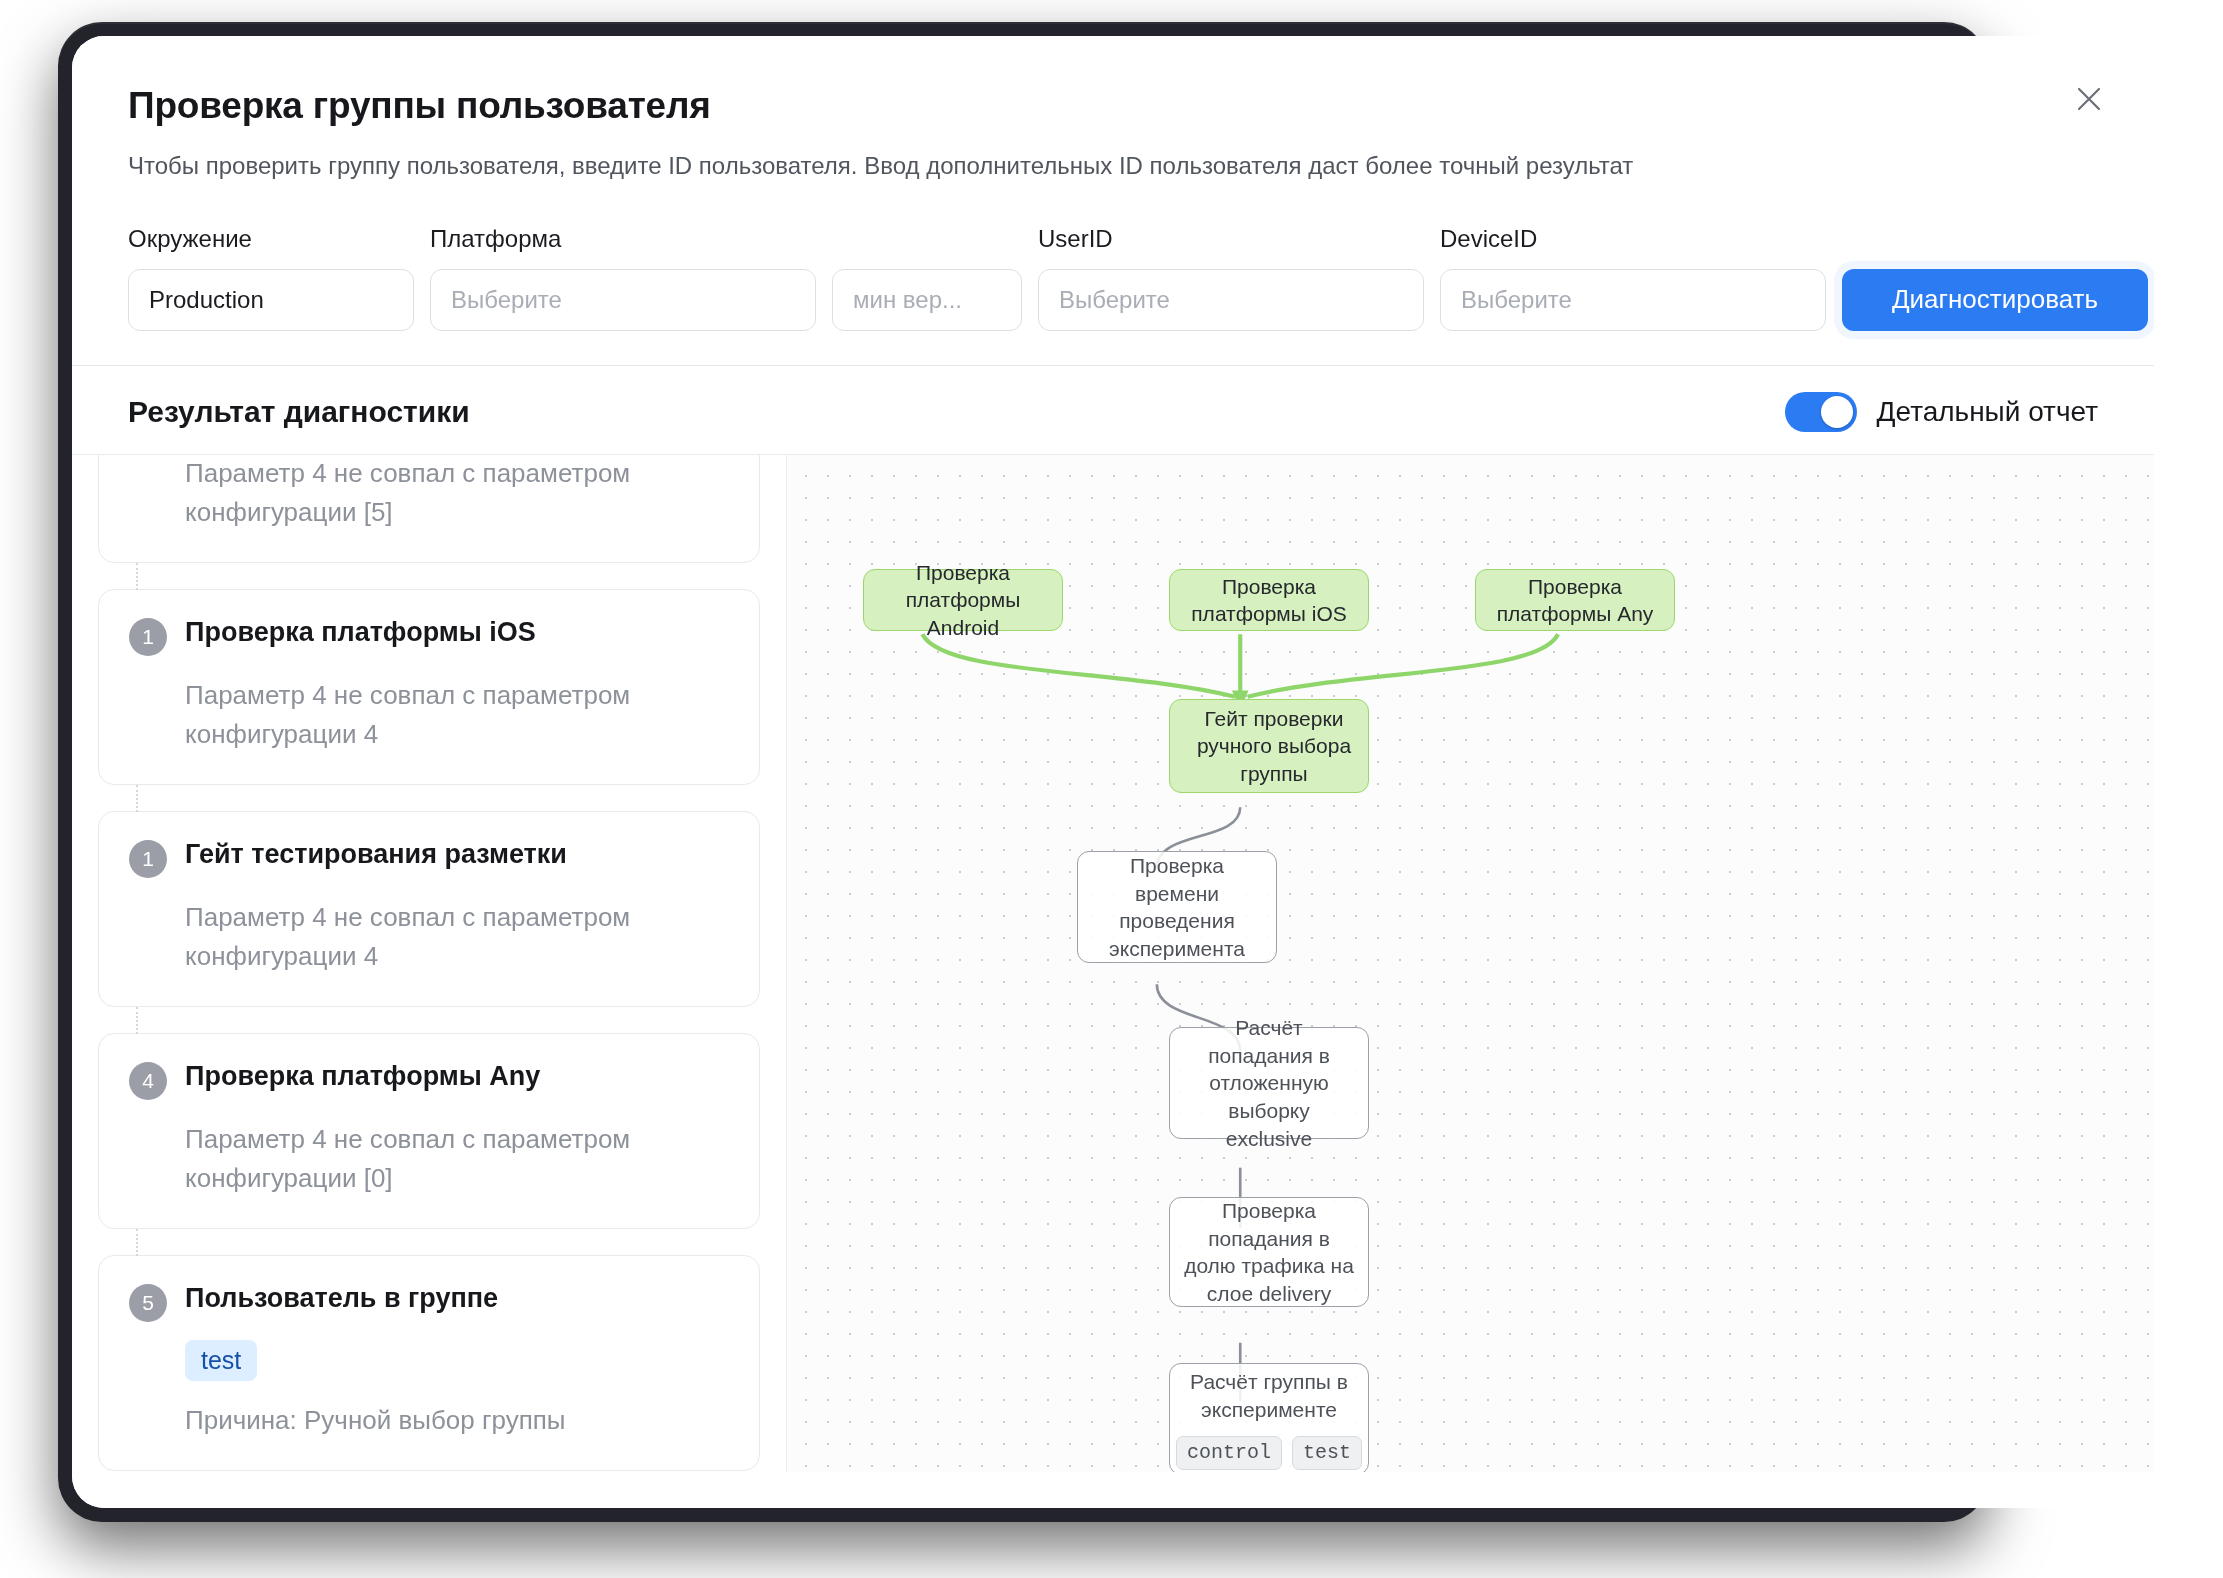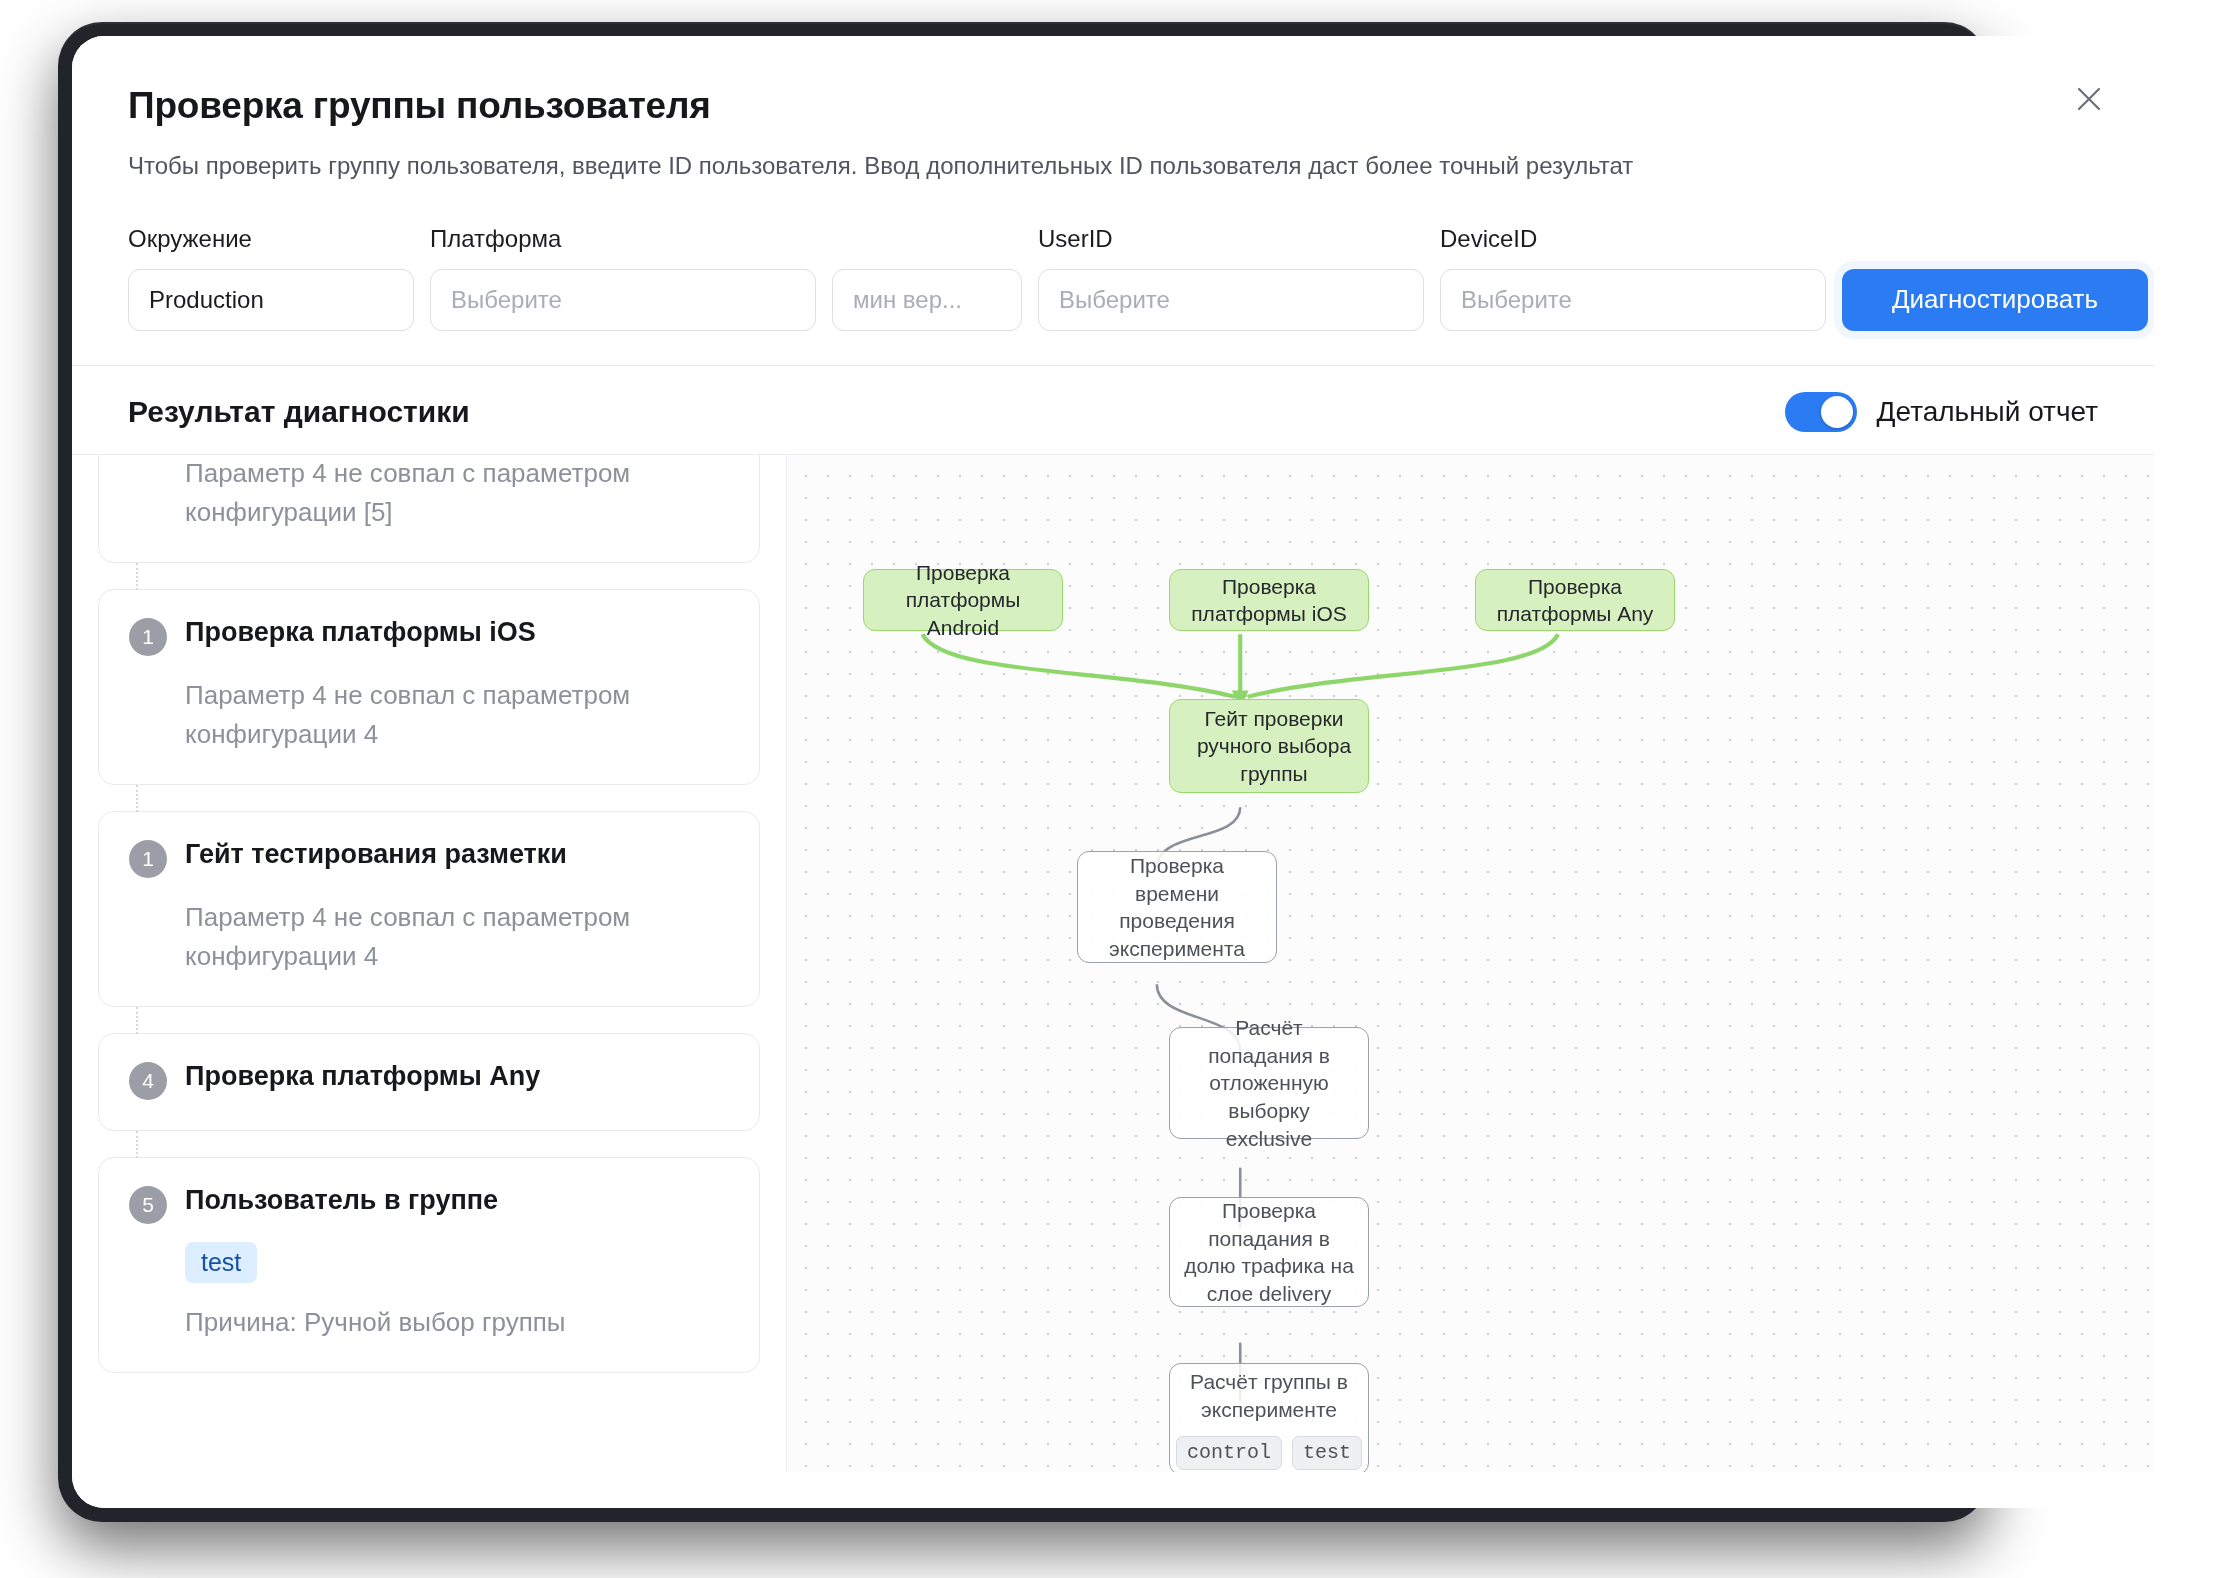--- a/index.html
+++ b/index.html
@@ -262,20 +262,21 @@
               </div>
               <div class="step-desc">Параметр 4 не совпал с параметром конфигурации 4</div>
             </div>
 
             <div class="step-card">
               <div class="step-connector"></div>
               <div class="step-top">
                 <div class="step-badge">4</div>
                 <div class="step-title">Проверка платформы Any</div>
               </div>
+              <div class="step-desc">Параметр 4 не совпал с параметром конфигурации [0]</div>
             </div>
 
             <div class="step-card">
               <div class="step-connector"></div>
               <div class="step-top">
                 <div class="step-badge">5</div>
                 <div class="step-title">Пользователь в группе</div>
               </div>
               <div class="group-chip">test</div>
               <div class="step-desc">Причина: Ручной выбор группы</div>

